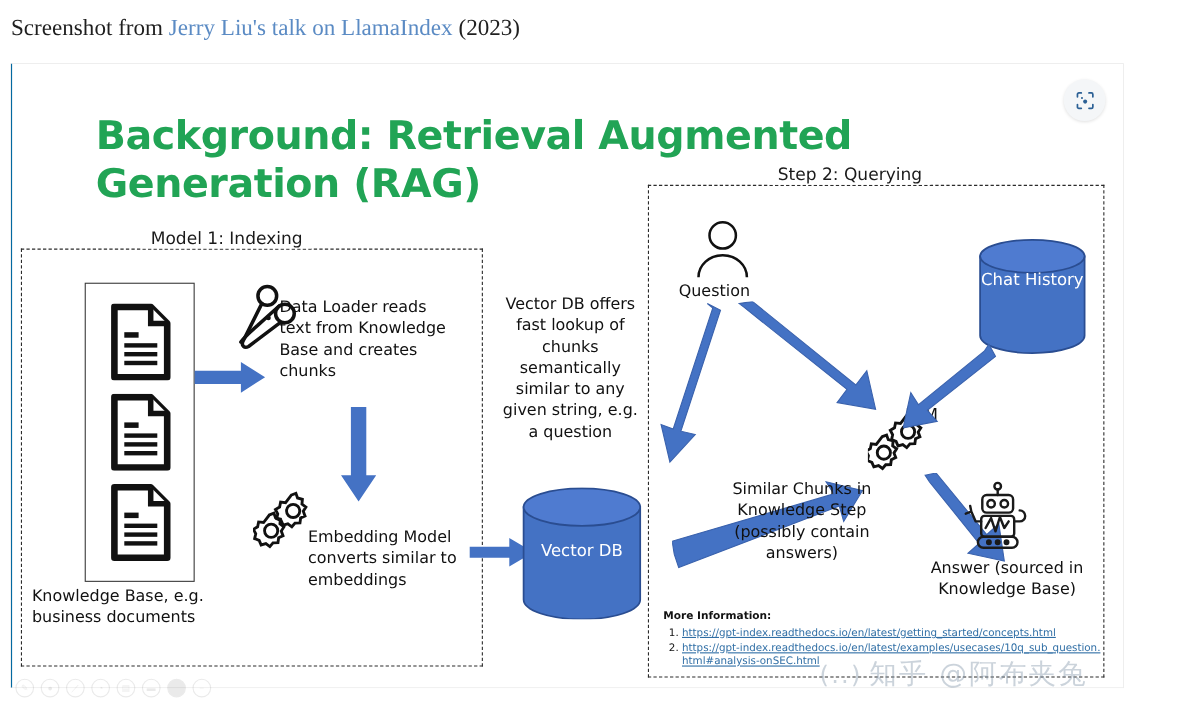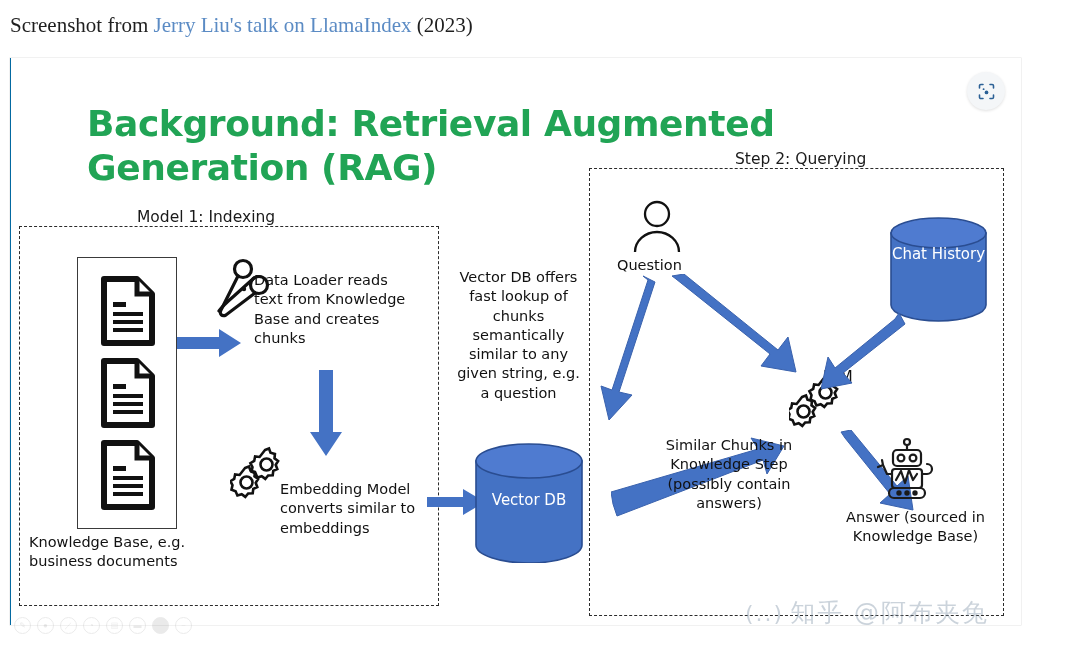--- a/index.html
+++ b/index.html
@@ -76,21 +76,21 @@
   .step-label {
     position: absolute;
     font-family: "DejaVu Sans", sans-serif;
     font-size: 15.5px;
     color: #1a1a1a;
     background: #fff;
     padding: 0 8px;
     white-space: nowrap;
   }
   #step1-label { left: 118px; top: 150px; }
-  #step2-label { left: 688px; top: 92px; margin-left: 28px; }
+  #step2-label { left: 688px; top: 92px; }
 
   
   .txt {
     position: absolute;
     font-family: "DejaVu Sans", sans-serif;
     font-size: 14.5px;
     line-height: 1.33;
     color: #111;
   }
   .txt.center { text-align: center; }
@@ -333,20 +333,27 @@
           <path d="M49 38 h5 a5 5 0 0 0 0 -10"></path>
           <rect x="16" y="52" width="36" height="10" rx="5"></rect>
           <circle cx="26" cy="57" r="1.6" fill="#1a1a1a"></circle>
           <circle cx="34" cy="57" r="1.6" fill="#1a1a1a"></circle>
           <circle cx="42" cy="57" r="1.6" fill="#1a1a1a"></circle>
         </g>
       </svg>
 
       <div class="txt center" style="left:822px; top:450px; width:165px;">Answer (sourced in Knowledge Base)</div>
 
+      <div class="moreinfo">
+        <div class="hdr">More Information:</div>
+        <ol>
+          <li><a href="#">https://gpt-index.readthedocs.io/en/latest/getting_started/concepts.html</a></li>
+          <li><a href="#">https://gpt-index.readthedocs.io/en/latest/examples/usecases/10q_sub_question.html#analysis-onSEC.html</a></li>
+        </ol>
+      </div>
 
     </div>
   </div>
 
   <div class="watermark">
     <span class="face">(..)</span><span>知乎 @阿布夹兔</span>
   </div>
 
   <div class="toolbar">
     <div class="tb">✎</div>

